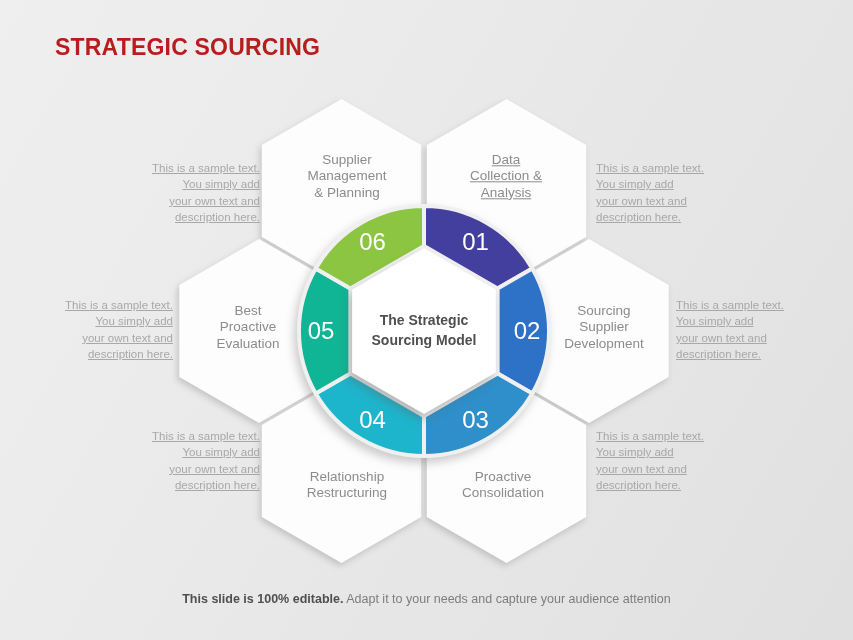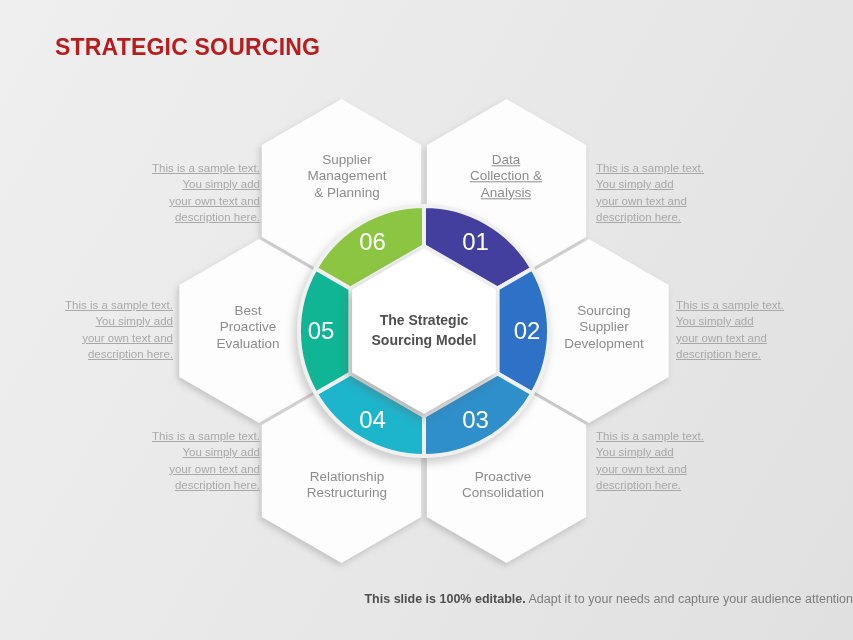--- a/index.html
+++ b/index.html
@@ -41,21 +41,21 @@
     font-size: 14px; font-weight: 700; color: #4f4f4f; line-height: 1.45;
   }
   .sample {
     position: absolute; width: 145px; white-space: pre-line;
     font-size: 11.5px; line-height: 1.42; color: #a8a8a8; text-decoration: underline;
   }
   .sample.right { text-align: right; }
   .sample.left  { text-align: left; }
   .footer {
     position: absolute; left: 0; top: 592px; width: 100%;
-    text-align: right; font-size: 12.5px; color: #7d7d7d;
+    text-align: center; font-size: 12.5px; color: #7d7d7d;
   }
   .footer-bold { font-weight: 700; color: #4f4f4f; }
 </style>
 </head>
 <body>
 
 <div class="slide-title">STRATEGIC SOURCING</div>
 
 <svg class="diagram-svg" width="853" height="640" viewBox="0 0 853 640">
 

